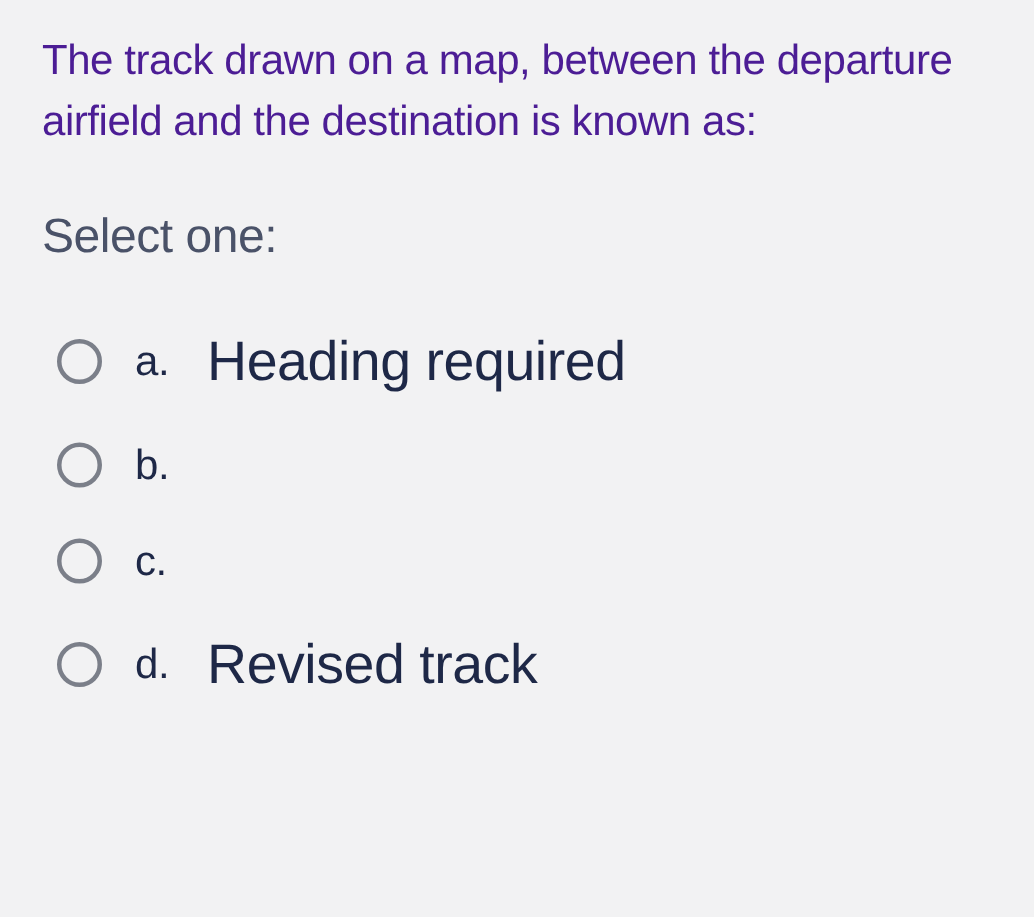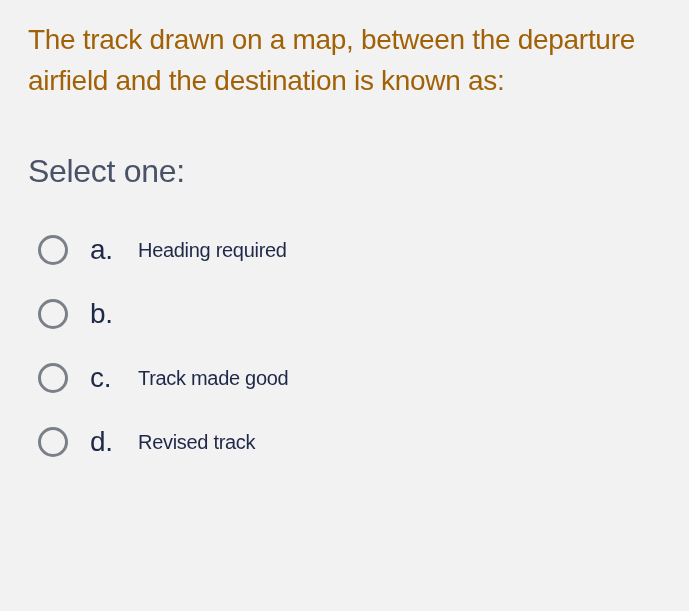--- a/index.html
+++ b/index.html
@@ -7,23 +7,23 @@
       width: 689px;
       height: 611px;
       background: #f2f2f3;
       font-family: -apple-system, BlinkMacSystemFont, "Segoe UI", Helvetica, Arial, sans-serif;
       padding: 20px 28px;
       color: #1e2847;
     }
     .question-text {
       font-size: 28px;
       line-height: 1.45;
-      color: #a16207;
+      color: #4c1d95;
       letter-spacing: -0.3px;
-      margin-bottom: 52px;
+      margin-bottom: 38px;
     }
     .instruction {
       font-size: 32px;
       color: #4a5268;
       letter-spacing: -0.3px;
       margin-bottom: 44px;
     }
     .options {
       padding-left: 10px;
     }
@@ -42,21 +42,21 @@
       margin-right: 22px;
       background: transparent;
     }
     .letter {
       font-size: 28px;
       color: #1e2847;
       width: 48px;
       letter-spacing: -0.3px;
     }
     .label {
-      font-size: 20px;
+      font-size: 37px;
       color: #1e2847;
       letter-spacing: -0.3px;
     }
   </style>
 </head>
 <body>
 
 <div class="question-text">The track drawn on a map, between the departure airfield and the destination is known as:</div>
 
 <div class="instruction">Select one:</div>
@@ -70,21 +70,20 @@
   </div>
 
   <div class="option">
     <div class="radio"></div>
     <div class="letter">b.</div>
   </div>
 
   <div class="option">
     <div class="radio"></div>
     <div class="letter">c.</div>
-    <div class="label">Track made good</div>
   </div>
 
   <div class="option">
     <div class="radio"></div>
     <div class="letter">d.</div>
     <div class="label">Revised track</div>
   </div>
 
 </div>
 

